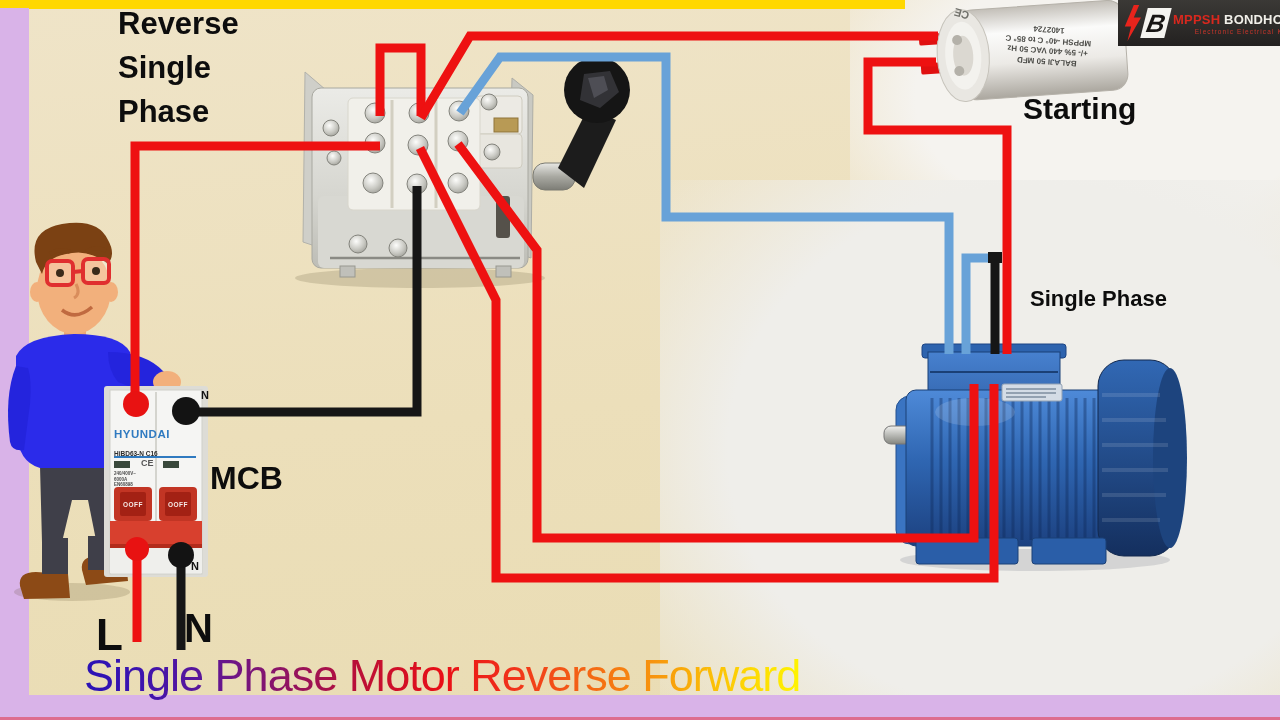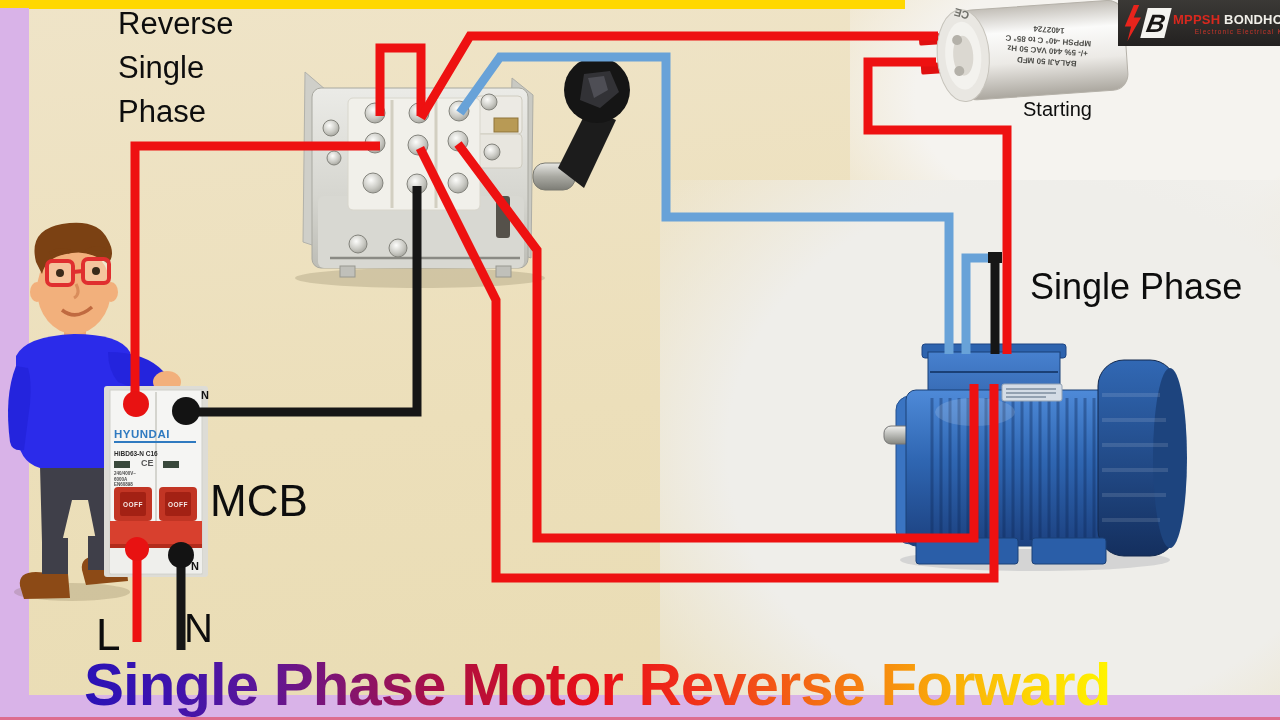--- a/index.html
+++ b/index.html
@@ -13,32 +13,32 @@
     background:radial-gradient(ellipse 85% 92% at 62% 38%,#f5f3ef 55%,rgba(245,243,239,0) 96%)}
   .white-b{left:660px;top:180px;width:620px;height:520px;
     background:radial-gradient(ellipse 88% 88% at 62% 52%,#efeeea 58%,rgba(239,238,234,0) 97%)}
   
   .strip-top{left:0;top:0;width:905px;height:9px;background:#ffd800}
   .strip-left{left:0;top:8px;width:29px;height:690px;background:#d9b3e8}
   .strip-bottom{left:0;top:695px;width:1280px;height:25px;background:#d9b3e8}
   .strip-bottom-edge{left:0;top:717px;width:1280px;height:3px;background:#de5570;opacity:.75}
   svg.diagram{position:absolute;left:0;top:0;z-index:5}
   
-  .lbl{position:absolute;font-weight:normal;color:#0d0d0d;z-index:8}
+  .lbl{position:absolute;font-weight:bold;color:#0d0d0d;z-index:8}
   .lbl-3line{left:118px;top:2px;font-size:31px;line-height:44px}
-  .lbl-cap{left:1023px;top:86px;font-size:20px;line-height:46px}
-  .lbl-motor{left:1030px;top:264px;font-size:36px;line-height:46px}
-  .lbl-mcb{left:210px;top:476px;font-size:44px}
+  .lbl-cap{left:1023px;top:86px;font-size:30px;line-height:46px}
+  .lbl-motor{left:1030px;top:276px;font-size:22px;line-height:46px}
+  .lbl-mcb{left:210px;top:460px;font-size:32px}
   .lbl-L{left:96px;top:610px;font-size:44px}
   .lbl-N{left:184px;top:606px;font-size:40px}
   .n-small{position:absolute;font-weight:bold;color:#111;font-size:11px;z-index:8}
   
   .mcb-txt{position:absolute;z-index:8}
   .mcb-brand{left:114px;top:428px;width:82px;font-size:11.5px;font-weight:bold;color:#2f7ac0;
-    letter-spacing:.5px;border-bottom:2px solid #2f7ac0;padding-bottom:1px}
+    letter-spacing:.5px;border-bottom:2px solid #2f7ac0;padding-bottom:16px}
   .mcb-model{left:114px;top:450px;font-size:6.5px;font-weight:bold;color:#2b2b2b}
   .mcb-ce{left:141px;top:458px;font-size:9px;color:#555;font-weight:bold}
   .mcb-bar1{left:114px;top:461px;width:16px;height:7px;background:#39483b}
   .mcb-bar2{left:163px;top:461px;width:16px;height:7px;background:#39483b}
   .mcb-spec{left:114px;top:471px;font-size:4.5px;line-height:5.5px;color:#4a4a4a;font-weight:bold}
   .rocker-txt{position:absolute;width:38px;text-align:center;font-size:6.5px;font-weight:bold;
     color:#f5e9e5;z-index:8;letter-spacing:.5px}
   
   .cap-print{left:982px;top:24px;width:132px;transform:rotate(184deg);text-align:center;
     font-size:8px;line-height:10.5px;font-weight:bold;color:#4c4c48;z-index:8}
@@ -49,21 +49,21 @@
   .logo .bolt{flex:0 0 auto}
   .logo .mono{flex:0 0 auto;width:24px;height:30px;background:#f4f3ef;transform:skewX(-14deg);
     display:flex;align-items:center;justify-content:center}
   .logo .mono span{font-size:25px;font-weight:bold;font-style:italic;color:#171513;transform:skewX(3deg)}
   .logo .words{display:flex;flex-direction:column;margin-left:2px}
   .logo .row1{font-size:13px;font-weight:bold;letter-spacing:.2px;white-space:nowrap}
   .logo .row1 .earth{color:#d8281e}
   .logo .row1 .bondhon{color:#f1efe9}
   .logo .row2{font-size:6.5px;color:#c8352a;letter-spacing:1.1px;text-align:right;margin-top:1px}
   
-  .title{position:absolute;left:84px;top:650px;z-index:10;font-size:60px;font-weight:bold;
+  .title{position:absolute;left:84px;top:650px;z-index:10;font-size:45px;font-weight:normal;
     letter-spacing:-1px;white-space:nowrap;color:#d50f23}
   @supports (-webkit-background-clip:text){
     .title{background:linear-gradient(90deg,#2a12b6 0%,#3d14ae 8%,#5c1698 17%,#8a1468 27%,
       #b90f38 38%,#e90f16 50%,#f1321a 60%,#f35b16 68%,#f68310 76%,#f9ab0a 84%,#fdd404 92%,#fff400 100%);
       -webkit-background-clip:text;background-clip:text;color:transparent}}
 </style>
 </head>
 <body>
 
 <div class="canvas">

